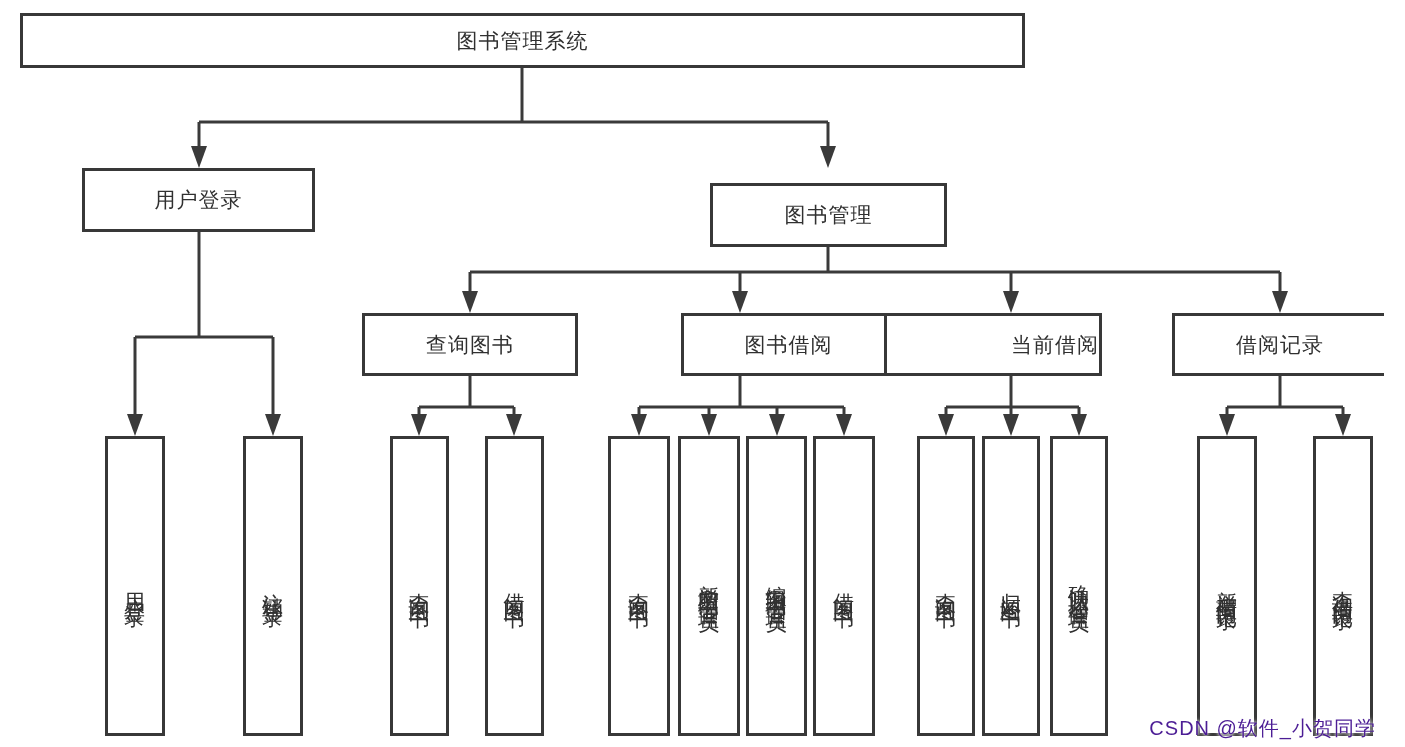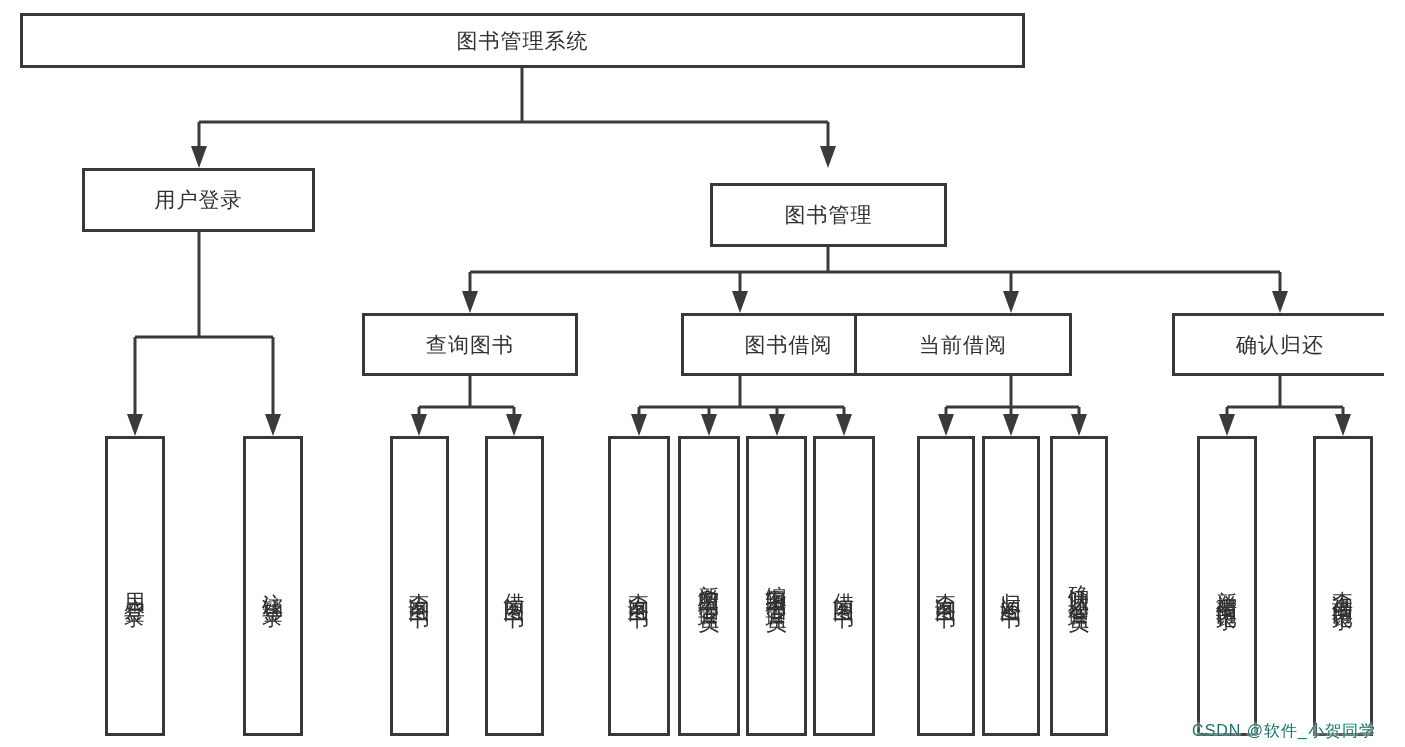--- a/index.html
+++ b/index.html
@@ -42,41 +42,41 @@
     color: #303030;
     white-space: nowrap;
   }
   .leaf.long .vtext { letter-spacing: 4px; }
   
   .n-root            { left: 20px;   top: 13px;  width: 1005px; height: 55px; }
   .n-user-login      { left: 82px;   top: 168px; width: 233px;  height: 64px; }
   .n-book-mgmt       { left: 710px;  top: 183px; width: 237px;  height: 64px; }
   .n-new-book        { left: 362px;  top: 313px; width: 216px;  height: 63px; }
   .n-book-borrow     { left: 633px;  top: 313px; width: 215px;  height: 63px; margin-left: 48px; }
-  .n-current-borrow  { left: 854px;  top: 313px; width: 218px;  height: 63px; }
+  .n-current-borrow  { left: 884px;  top: 313px; width: 218px;  height: 63px; justify-content: flex-end; }
   .n-borrow-records  { left: 1172px; top: 313px; width: 216px;  height: 63px; }
   .l-1  { left: 105px;  top: 436px; width: 60px; height: 300px; }
   .l-2  { left: 243px;  top: 436px; width: 60px; height: 300px; }
   .l-3  { left: 390px;  top: 436px; width: 59px; height: 300px; }
   .l-4  { left: 485px;  top: 436px; width: 59px; height: 300px; }
   .l-5  { left: 608px;  top: 436px; width: 62px; height: 300px; }
   .l-6  { left: 678px;  top: 436px; width: 62px; height: 300px; }
   .l-7  { left: 746px;  top: 436px; width: 61px; height: 300px; }
   .l-8  { left: 813px;  top: 436px; width: 62px; height: 300px; }
   .l-9  { left: 917px;  top: 436px; width: 58px; height: 300px; }
   .l-10 { left: 982px;  top: 436px; width: 58px; height: 300px; }
   .l-11 { left: 1050px; top: 436px; width: 58px; height: 300px; }
   .l-12 { left: 1197px; top: 436px; width: 60px; height: 300px; }
   .l-13 { left: 1313px; top: 436px; width: 60px; height: 300px; }
   #watermark {
     position: absolute;
     right: 8px;
     bottom: 5px;
-    font-size: 16px;
-    color: #0f766e;
+    font-size: 20px;
+    color: #4c1d95;
     letter-spacing: 1px;
     text-shadow: 0 0 3px #ffffff, 0 0 5px #ffffff;
     z-index: 5;
     white-space: nowrap;
   }
 </style>
 </head>
 <body>
 
 <div id="canvas">
@@ -161,21 +161,21 @@
   <div class="node n-new-book">
     <span>查询图书</span>
   </div>
   <div class="node n-book-borrow">
     <span>图书借阅</span>
   </div>
   <div class="node n-current-borrow">
     <span>当前借阅</span>
   </div>
   <div class="node n-borrow-records">
-    <span>确认归还</span>
+    <span>借阅记录</span>
   </div>
 
   <div class="node leaf l-1">
     <span class="vtext">用户登录</span>
   </div>
   <div class="node leaf l-2">
     <span class="vtext">注销登录</span>
   </div>
 
   <div class="node leaf l-3">

